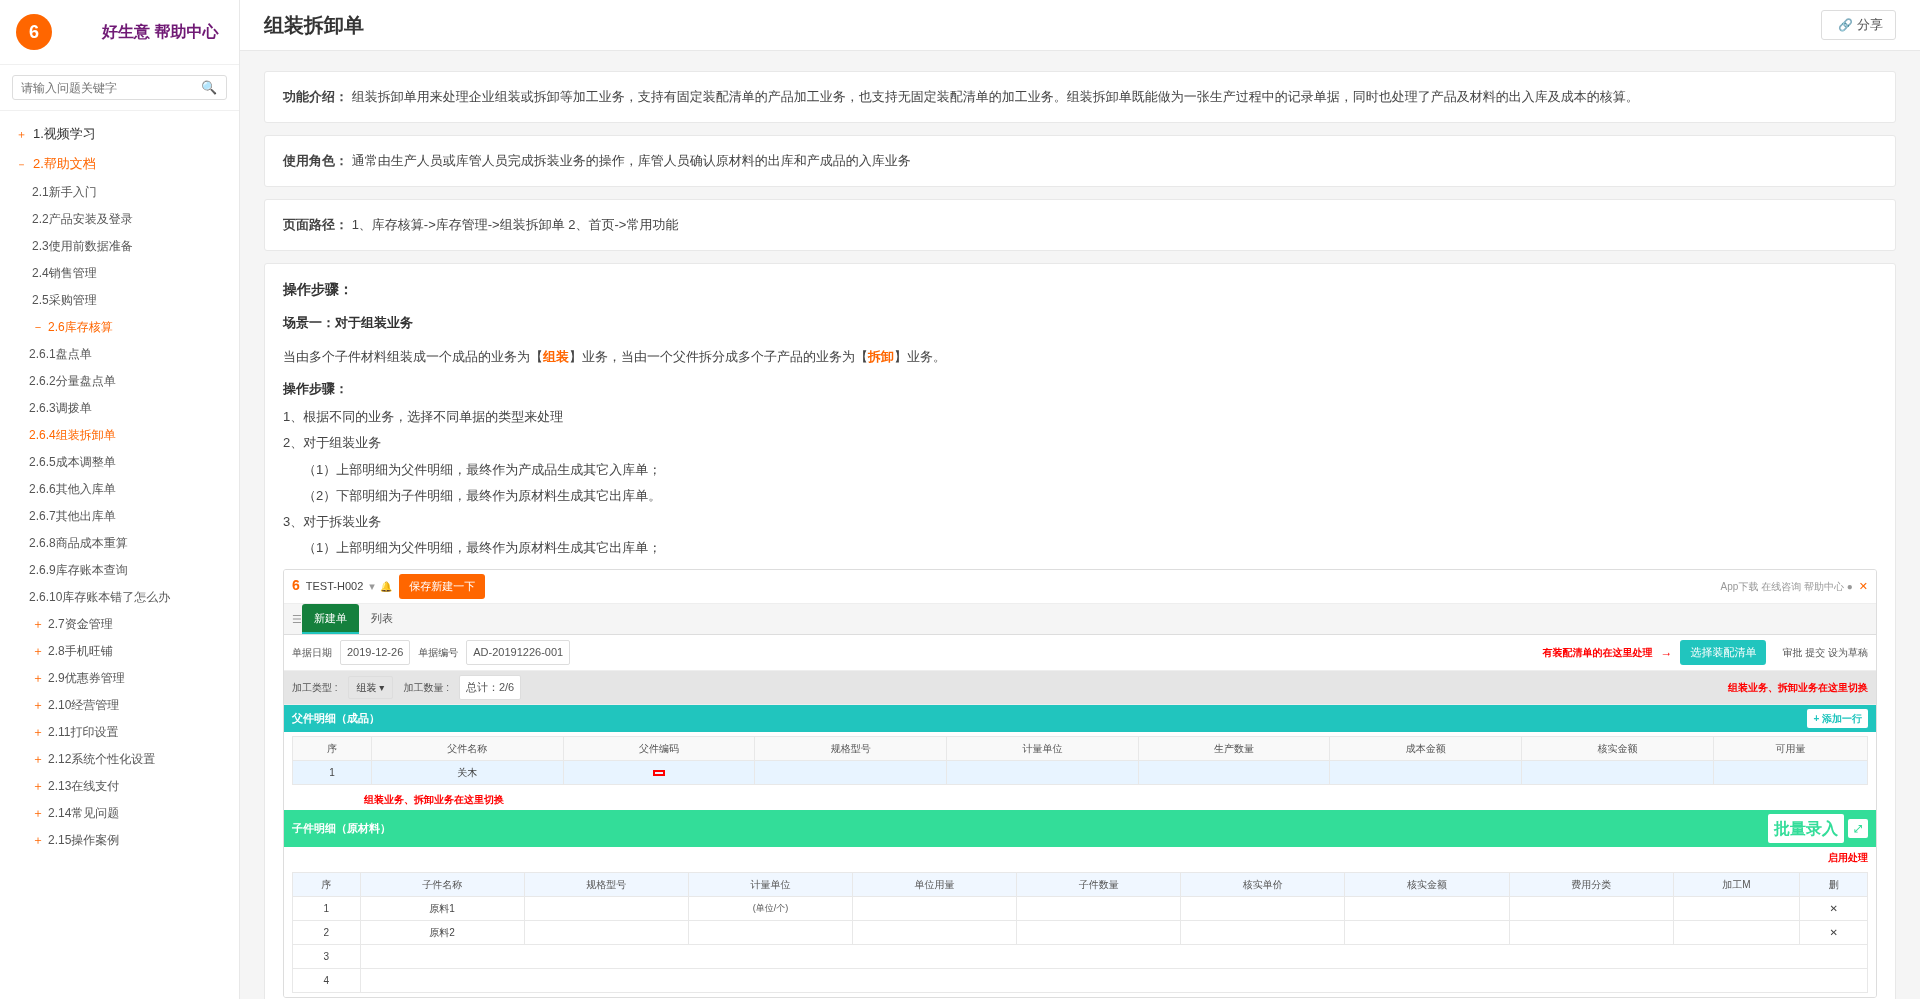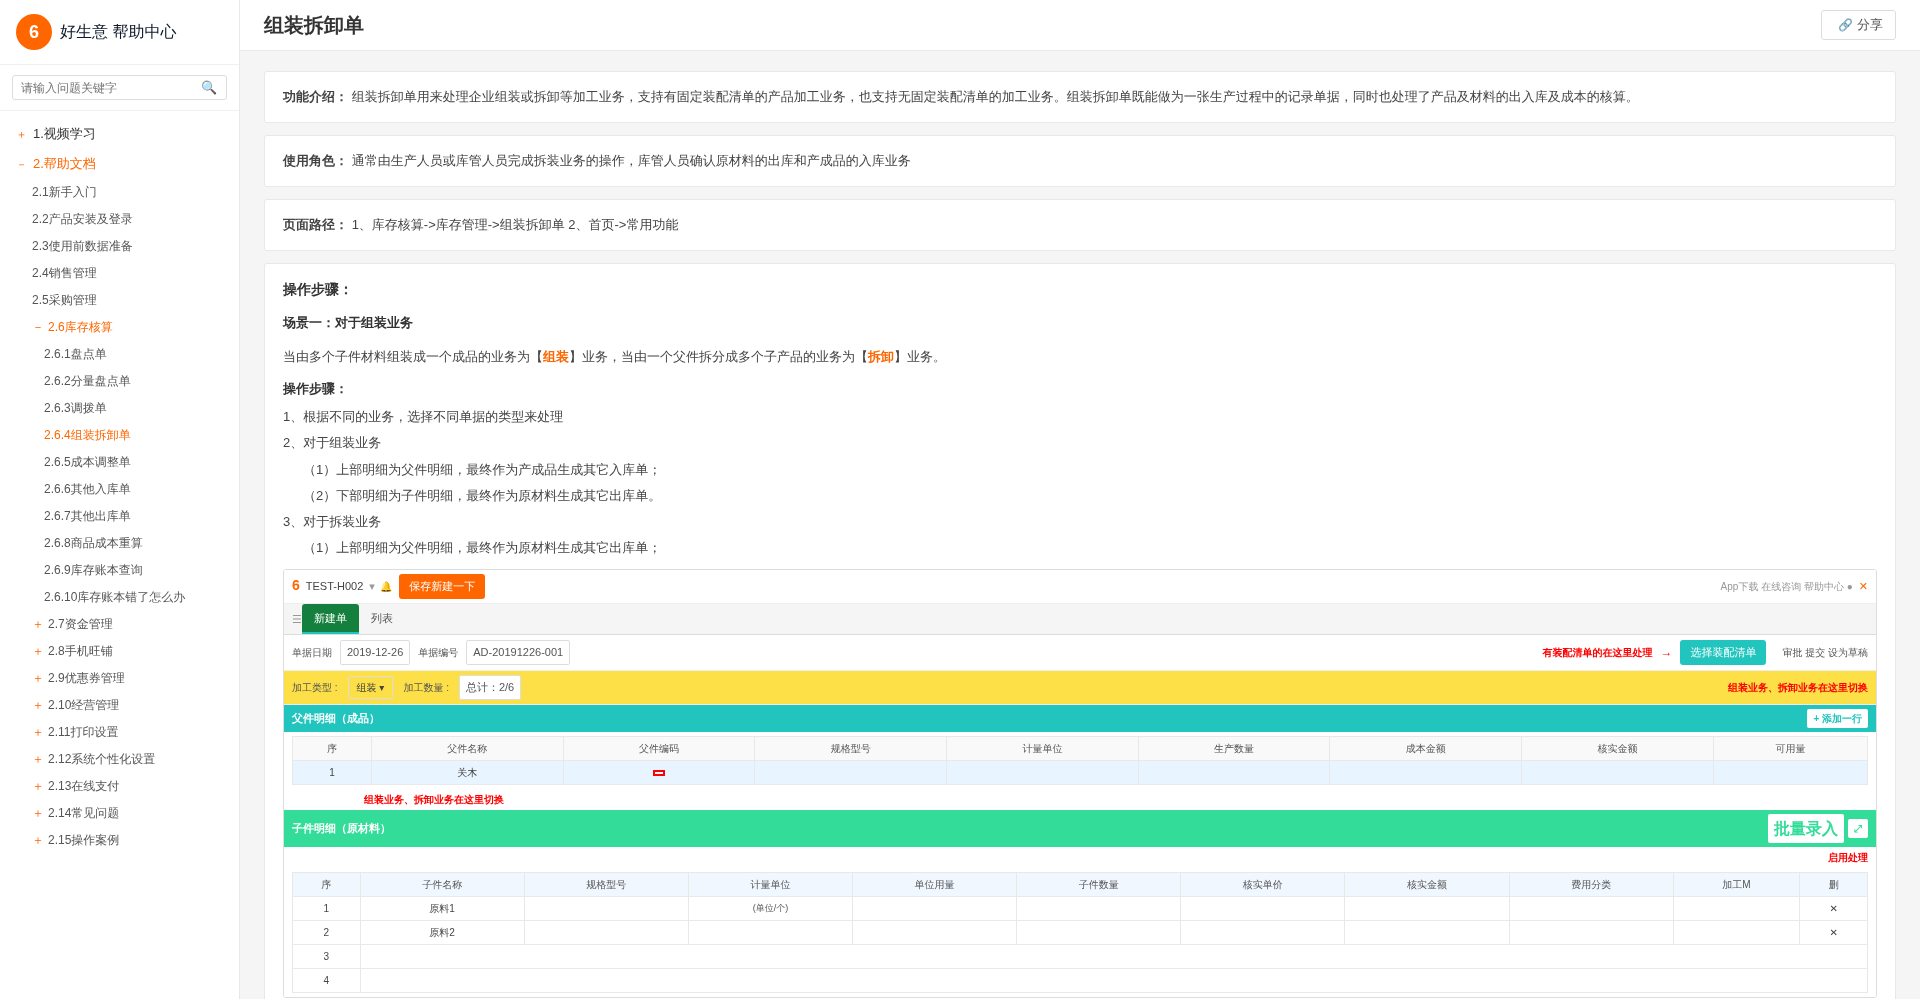--- a/index.html
+++ b/index.html
@@ -24,21 +24,21 @@
     }
     #logo-circle {
       width: 36px; height: 36px;
       background: #f60;
       border-radius: 50%;
       display: flex; align-items: center; justify-content: center;
       color: #fff; font-size: 18px; font-weight: bold;
       margin-right: 8px; flex-shrink: 0;
     }
     #logo-text {
-      font-size: 16px; font-weight: normal; color: #0f172a;
+      font-size: 16px; font-weight: bold; color: #701a75; margin-left: 42px;
     }
     #search-area {
       padding: 10px 12px;
       border-bottom: 1px solid #f0f0f0;
     }
     #search-box {
       display: flex;
       align-items: center;
       border: 1px solid #ddd;
       border-radius: 3px;
@@ -70,21 +70,21 @@
     .nav-section-title .minus-icon { color: #f60; margin-right: 6px; font-size: 11px; }
     .nav-section-title.active-parent { color: #f60; }
     .nav-sub-items { padding-left: 0; }
     .nav-sub-item {
       padding: 5px 16px 5px 32px;
       font-size: 12px;
       color: #555;
       cursor: pointer;
     }
     .nav-sub-sub-item {
-      padding: 5px 16px 5px 44px;
+      padding: 5px 16px 5px 29px;
       font-size: 12px;
       color: #555;
       cursor: pointer;
     }
     .nav-sub-sub-item.active { color: #f60; font-weight: 500; }
 
     
     #main {
       flex: 1;
       display: flex;
@@ -457,21 +457,21 @@
           <span style="font-size:10px;color:#555;">单据编号</span>
           <span class="mock-field">AD-20191226-001</span>
           <span style="flex:1;"></span>
 
           <span class="annotation-red">有装配清单的在这里处理</span>
           <span style="color:red;font-size:12px;">→</span>
           <span class="teal-btn">选择装配清单</span>
           <span style="font-size:10px;color:#555;margin-left:8px;">审批 提交 设为草稿</span>
         </div>
 
-        <div style="padding:4px 8px;background:#fde047;border-bottom:1px solid #eee;display:flex;align-items:center;gap:10px;font-size:10px;">
+        <div style="padding:4px 8px;background:#e5e5e5;border-bottom:1px solid #eee;display:flex;align-items:center;gap:10px;font-size:10px;">
           <span style="color:#555;">加工类型 :</span>
           <span style="border:1px solid #ddd;padding:2px 8px;border-radius:2px;cursor:pointer;">组装 ▾</span>
           <span style="color:#555;">加工数量 :</span>
           <span class="mock-field">总计：2/6</span>
           <span style="flex:1;"></span>
           <span class="annotation-red">组装业务、拆卸业务在这里切换</span>
         </div>
 
         <div style="position:relative;">
           <div class="mock-section-header">

